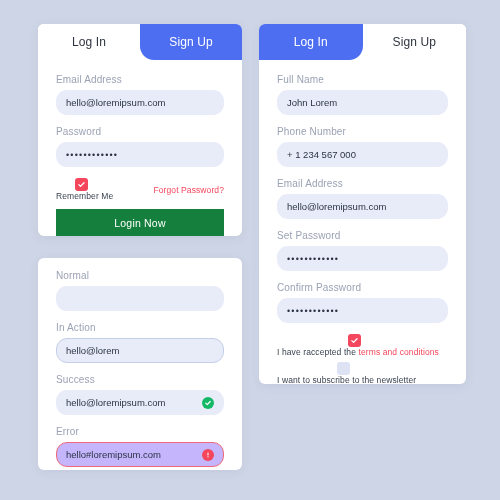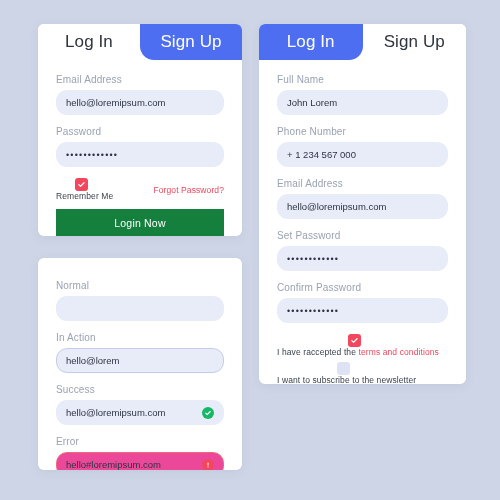--- a/index.html
+++ b/index.html
@@ -34,21 +34,21 @@
     display: flex;
     height: 36px;
     width: 100%;
     background: #ffffff;
   }
   .tab {
     flex: 1 1 50%;
     display: flex;
     align-items: center;
     justify-content: center;
-    font-size: 17px;
+    font-size: 12px;
     color: #2e3440;
     letter-spacing: .1px;
     cursor: pointer;
     user-select: none;
     background: #ffffff;
   }
   .tab.active {
     background: #4d6ef0;
     color: #ffffff;
   }
@@ -75,21 +75,21 @@
     display: flex;
     align-items: center;
     padding: 0 9px;
     box-sizing: border-box;
     font-size: 9.5px;
     color: #2c3444;
     cursor: text;
   }
   .input.empty { }
   .input.focused { border: 1px solid #c5cee8; background: #e8ecf8; }
-  .input.error   { border: 1px solid #f0697a; background: #ec4899; }
+  .input.error   { border: 1px solid #f0697a; background: #c4b5fd; }
   .input .pwd-dots {
     font-size: 9px;
     letter-spacing: 1.2px;
     color: #2c3444;
   }
   .status-icon {
     position: absolute;
     right: 9px;
     top: 50%;
     transform: translateY(-50%);
@@ -198,21 +198,21 @@
         <span class="cb-label">Remember Me</span>
       </div>
       <span class="link-red">Forgot Password?</span>
     </div>
 
     <button class="btn-primary">Login Now</button>
   </div>
 </div>
 
 <div class="card" id="card-states">
-  <div class="form-body" style="padding-top:22px;">
+  <div class="form-body" style="padding-top:12px;">
 
     <div class="field">
       <div class="field-label">Normal</div>
       <div class="input empty">
         <span></span>
       </div>
     </div>
 
     <div class="field">
       <div class="field-label">In Action</div>

